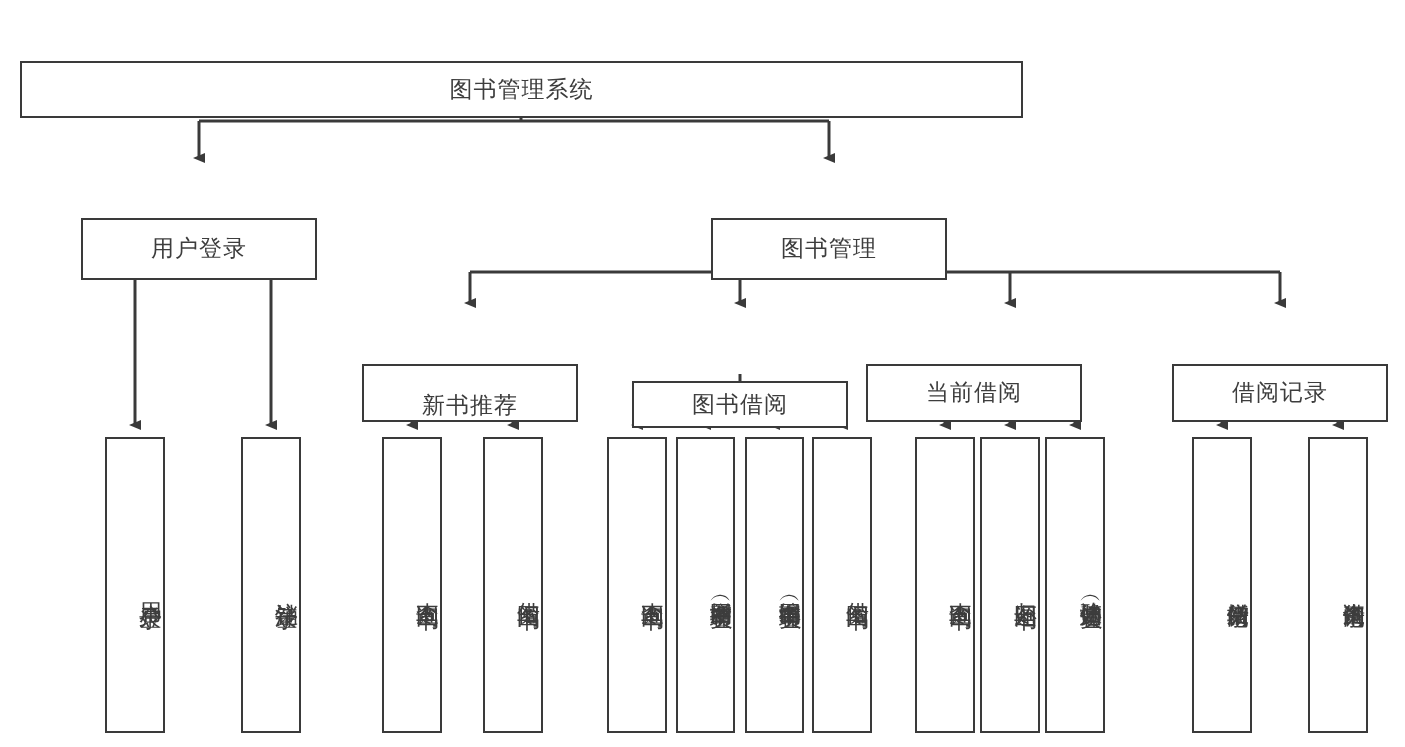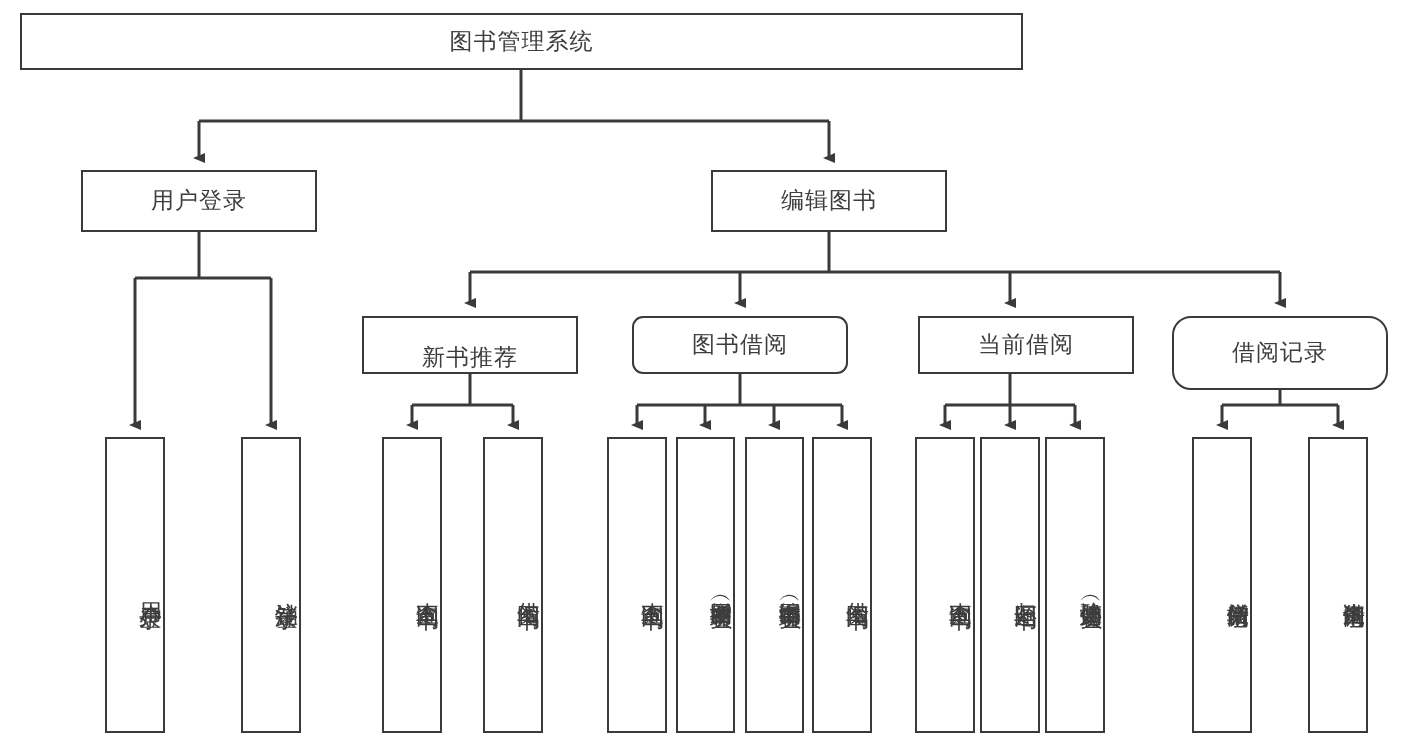--- a/index.html
+++ b/index.html
@@ -32,20 +32,21 @@
     color: #3d3d3d;
     display: flex;
     align-items: center;
     justify-content: center;
     z-index: 2;
   }
   .node-h {
     font-size: 23px;
     letter-spacing: 1px;
     line-height: 1.2;
+    margin-top: 48px;
   }
   .node-v {
     writing-mode: vertical-rl;
     text-orientation: upright;
     font-size: 23px;
     letter-spacing: 2px;
     line-height: 1.1;
     padding-top: 6px;
     align-items: flex-start;
     justify-content: center;
@@ -121,33 +122,33 @@
   </svg>
 
   <div class="node node-h" style="left:20px; top:13px; width:1003px; height:57px;">
     <span>图书管理系统</span>
   </div>
 
   <div class="node node-h" style="left:81px; top:170px; width:236px; height:62px;">
     <span>用户登录</span>
   </div>
   <div class="node node-h" style="left:711px; top:170px; width:236px; height:62px;">
-    <span>编辑图书</span>
+    <span>图书管理</span>
   </div>
 
   <div class="node node-h" style="left:362px; top:316px; width:216px; height:58px;align-items:flex-end;">
     <span>新书推荐</span>
   </div>
-  <div class="node node-h" style="left:632px; top:316px; width:216px; height:58px;border-radius:11px;">
+  <div class="node node-h" style="left:632px; top:333px; width:216px; height:47px;">
     <span>图书借阅</span>
   </div>
-  <div class="node node-h" style="left:918px; top:316px; width:216px; height:58px;">
+  <div class="node node-h" style="left:866px; top:316px; width:216px; height:58px;">
     <span>当前借阅</span>
   </div>
-  <div class="node node-h" style="left:1172px; top:316px; width:216px; height:74px;border-radius:19px;">
+  <div class="node node-h" style="left:1172px; top:316px; width:216px; height:58px;">
     <span>借阅记录</span>
   </div>
 
   <div class="node node-v" style="left:105px; top:437px; width:60px; height:296px;">
     <span>用户登录</span>
   </div>
   <div class="node node-v" style="left:241px; top:437px; width:60px; height:296px;">
     <span>注销登录</span>
   </div>
 

